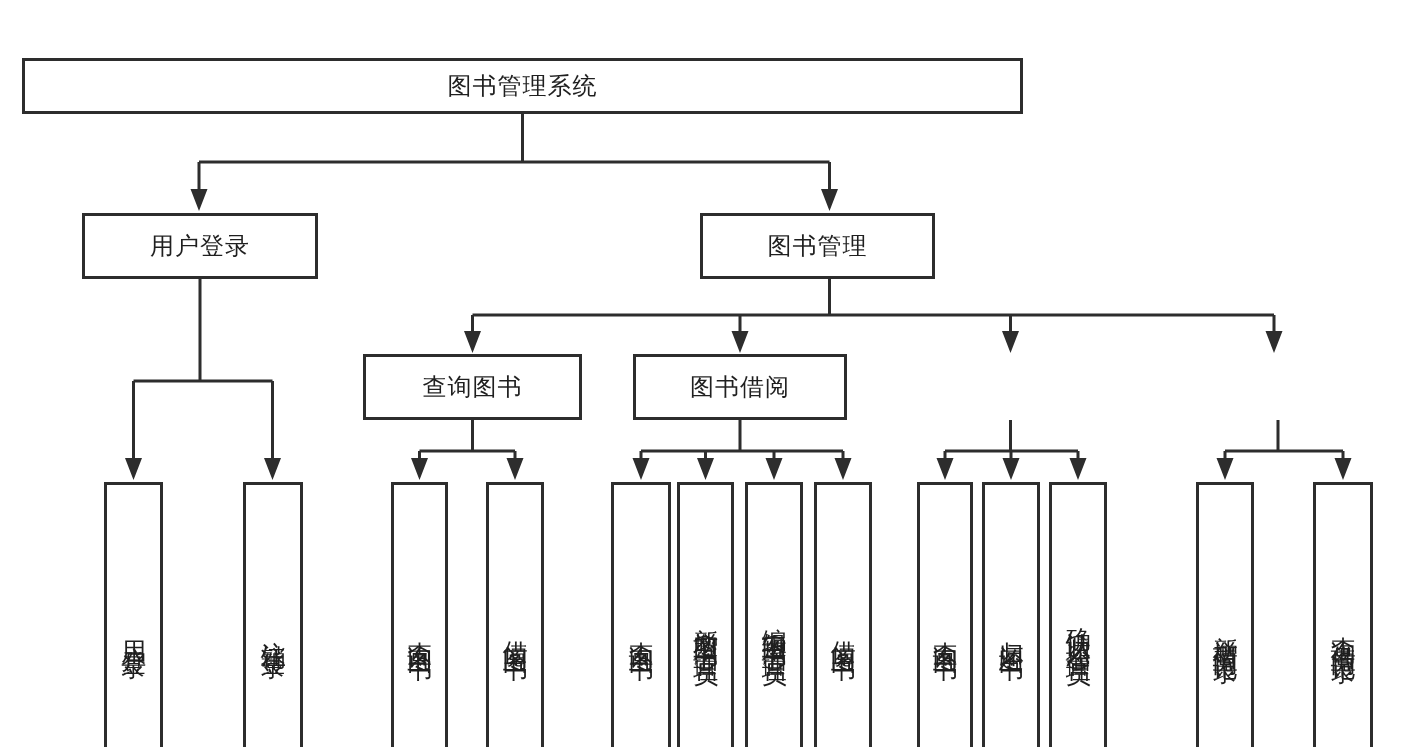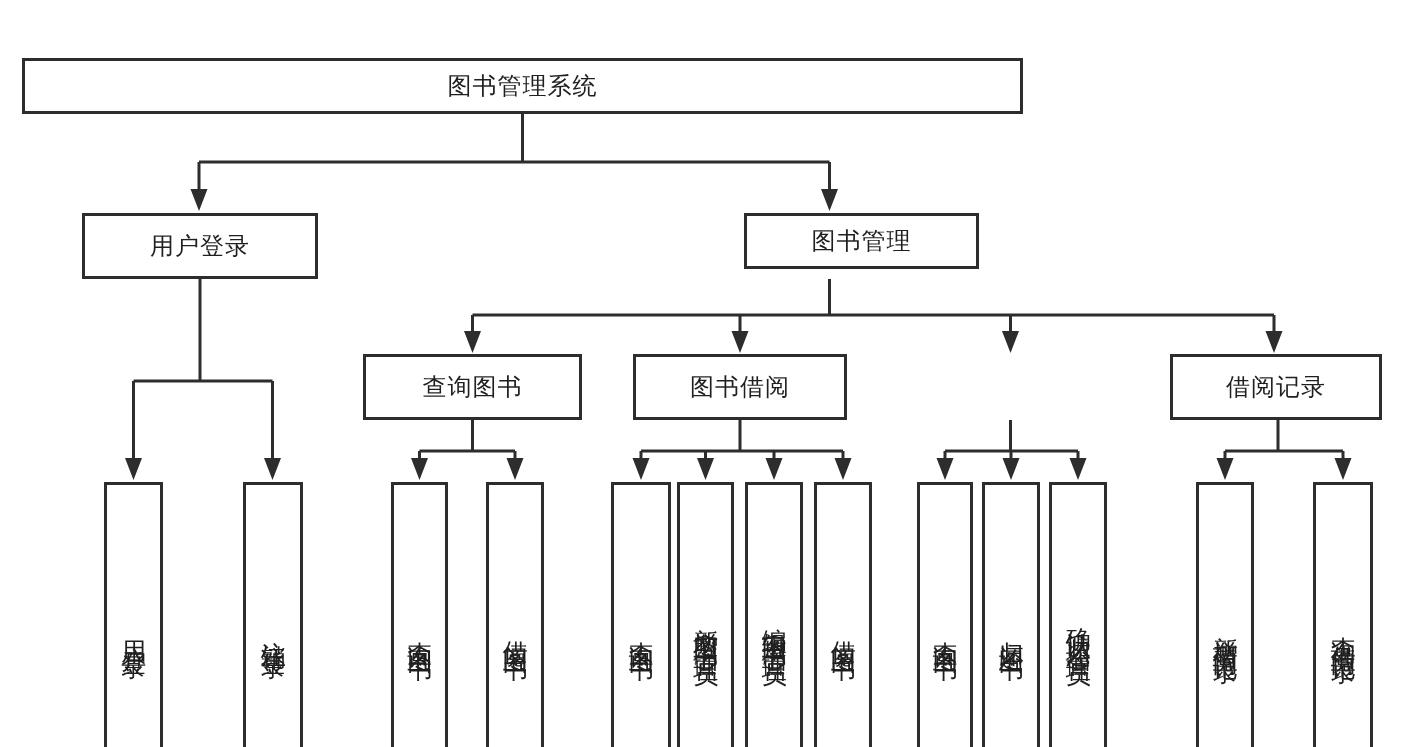--- a/index.html
+++ b/index.html
@@ -130,32 +130,29 @@
       M1334.5 414 L1351.5 414 L1343 436 Z"></path>
   </svg>
 
   <div class="hbox" style="left:22px;top:14px;width:1001px;height:56px">
     <span>图书管理系统</span>
   </div>
 
   <div class="hbox" style="left:82px;top:169px;width:236px;height:66px">
     <span>用户登录</span>
   </div>
-  <div class="hbox" style="left:744px;top:169px;width:235px;height:56px">
+  <div class="hbox" style="left:700px;top:169px;width:235px;height:66px">
     <span>图书管理</span>
   </div>
 
   <div class="hbox" style="left:363px;top:310px;width:219px;height:66px">
     <span>查询图书</span>
   </div>
   <div class="hbox" style="left:633px;top:310px;width:214px;height:66px">
     <span>图书借阅</span>
-  </div>
-  <div class="hbox" style="left:1170px;top:310px;width:212px;height:66px">
-    <span>借阅记录</span>
   </div>
 
   <div class="leaf" style="left:104px;width:59px">
     <span class="vtext">用户登录</span>
   </div>
   <div class="leaf" style="left:243px;width:60px">
     <span class="vtext">注销登录</span>
   </div>
   <div class="leaf" style="left:391px;width:57px">
     <span class="vtext">查询图书</span>

